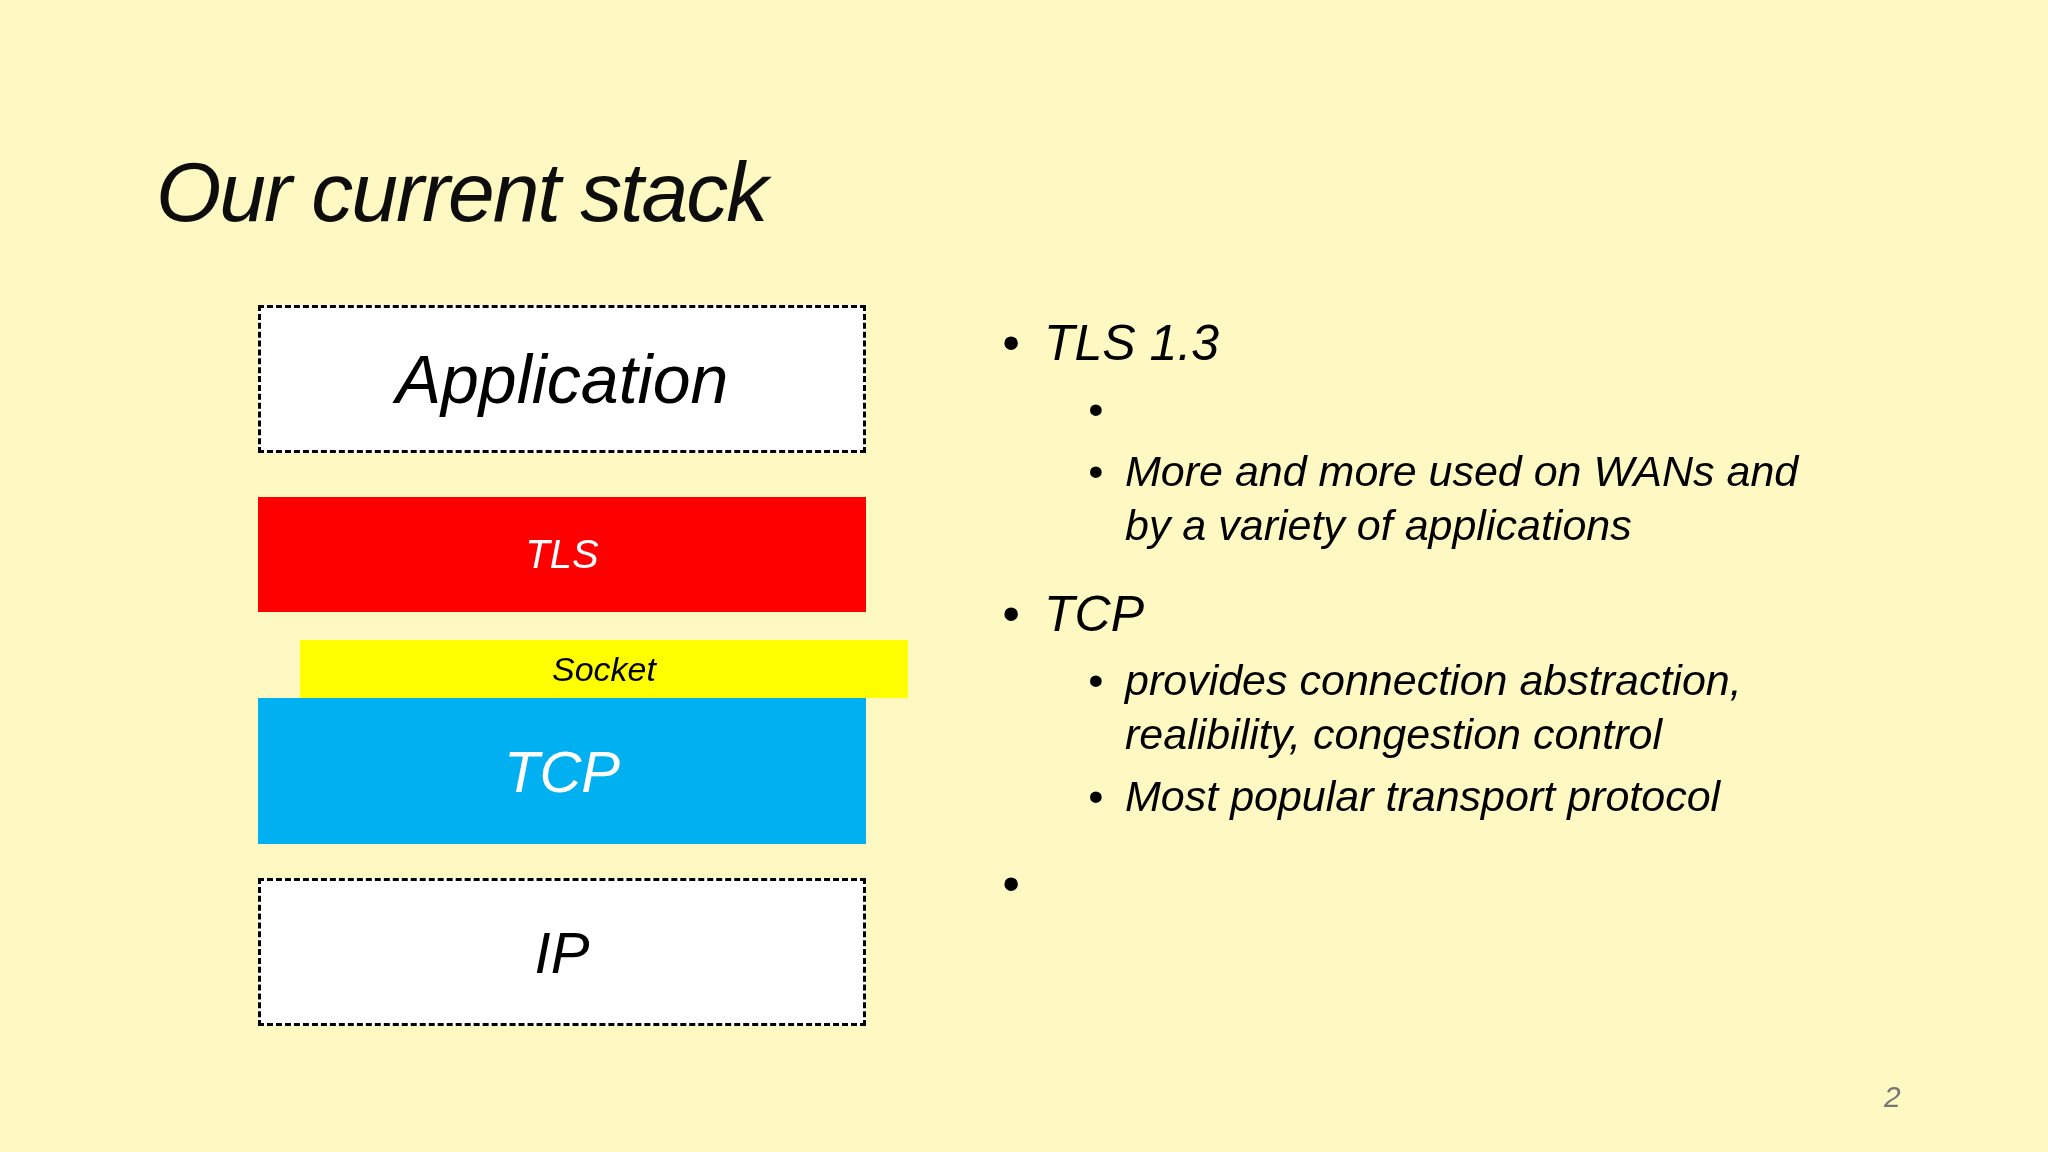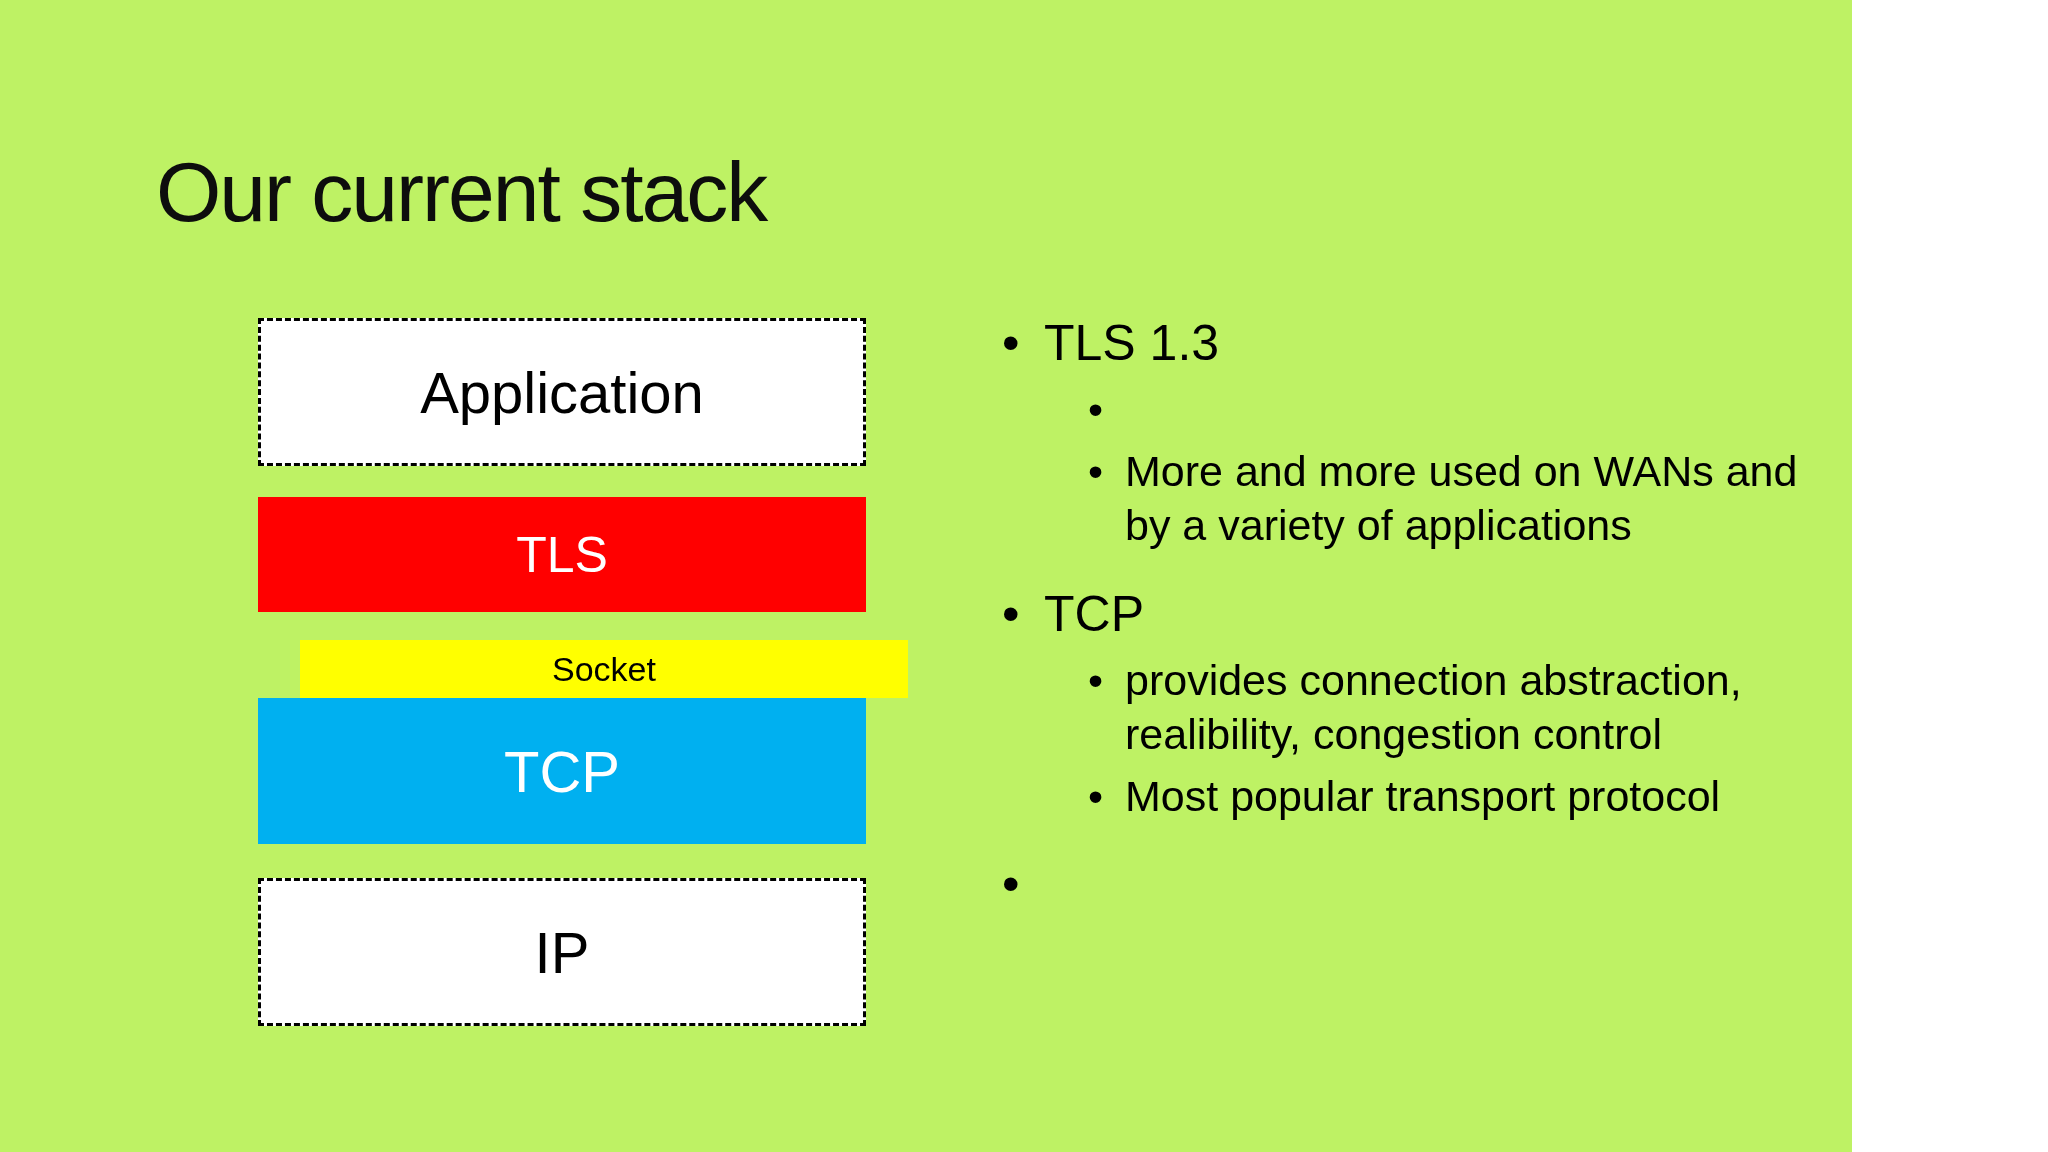--- a/index.html
+++ b/index.html
@@ -1,23 +1,24 @@
 <!DOCTYPE html>
 <html><head>
 <meta charset="utf-8">
 <style>
   html, body { margin: 0; padding: 0; background: #ffffff; }
   .slide {
     position: relative;
-    width: 1852px;
+    width: 2048px;
     height: 1152px;
-    background: #bef264;
+    background: #fef9c3;
     overflow: hidden;
     font-family: "Liberation Sans", sans-serif;
     color: #000000;
+    font-style: italic;
   }
 
   
   .title {
     position: absolute;
     left: 156px;
     top: 146px;
     margin: 0;
     font-size: 84px;
     font-weight: 300;
@@ -32,22 +33,22 @@
     position: absolute;
     left: 258px;
     width: 608px;
     display: flex;
     align-items: center;
     justify-content: center;
     box-sizing: border-box;
     text-align: center;
   }
   .layer.dashed { border: 3px dashed #000000; background: #ffffff; }
-  .layer-application { top: 318px; height: 148px; font-size: 58px; }
-  .layer-tls        { top: 497px; height: 115px; font-size: 50px; }
+  .layer-application { top: 305px; height: 148px; font-size: 68px; }
+  .layer-tls        { top: 497px; height: 115px; font-size: 40px; }
   .layer-socket     { top: 640px; height: 58px;  font-size: 34px; margin-left: 42px; }
   .layer-tcp        { top: 698px; height: 146px; font-size: 58px; }
   .layer-ip         { top: 878px; height: 148px; font-size: 58px; align-items: center; }
 
   
   .bullets {
     position: absolute;
     left: 1002px;
     top: 310px;
     width: 950px;

